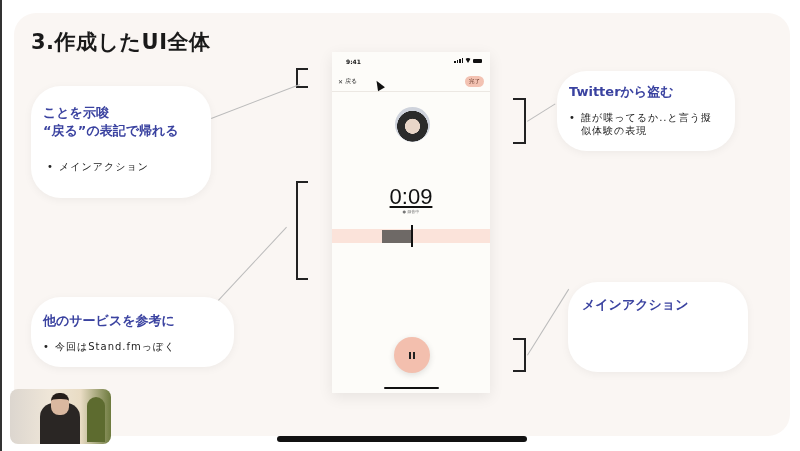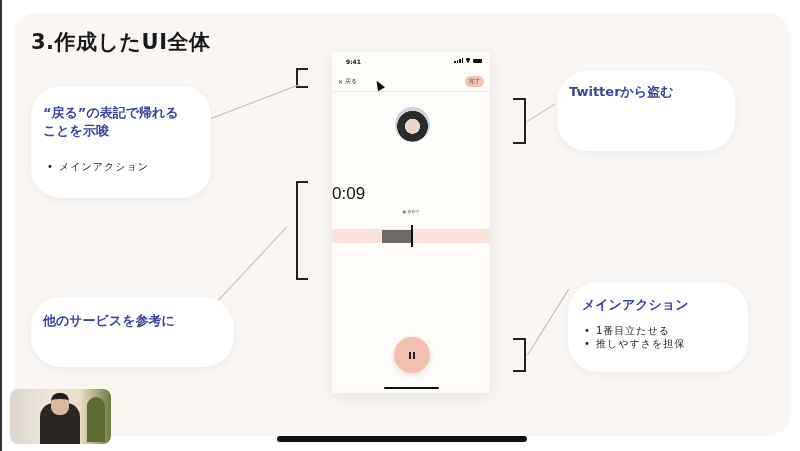--- a/index.html
+++ b/index.html
@@ -32,21 +32,21 @@
     position: absolute; right: 6px; top: 4px; height: 11px; padding: 0 4px; border-radius: 6px;
     background: #f3c2b2; font-size: 5.5px; color: #5a2a1a; line-height: 11px;
   }
   .cursor { position: absolute; left: 43px; top: 28px; width: 0; height: 0;
     border-left: 4px solid transparent; border-right: 4px solid transparent; border-bottom: 10px solid #111;
     transform: rotate(-30deg); }
   .avatar {
     position: absolute; left: 63px; top: 55px; width: 35px; height: 35px; border-radius: 50%;
     background: radial-gradient(circle at 50% 55%, #e9d6c8 0 28%, #2b2b2b 30% 58%, #cfd3dc 60%);
   }
-  .timer { position: absolute; left: 0; top: 132px; width: 100%; text-align: left; font-size: 17px; color: #111; font-family: "Liberation Sans", sans-serif; }
+  .timer { position: absolute; left: 0; top: 132px; width: 100%; text-align: center; font-size: 22px; color: #111; font-family: "Liberation Sans", sans-serif; text-decoration: underline; }
   .rec-label { position: absolute; left: 0; top: 157px; width: 100%; text-align: center; font-size: 4px; color: #777; }
   .wave-band { position: absolute; left: 0; top: 177px; width: 100%; height: 14px; background: #fbe3da; }
   .wave-block { position: absolute; left: 50px; top: 178px; width: 29px; height: 13px; background: #6e6966; }
   .playhead { position: absolute; left: 79px; top: 173px; width: 2px; height: 22px; background: #111; }
   .pause-btn {
     position: absolute; left: 62px; top: 285px; width: 36px; height: 36px; border-radius: 50%;
     background: #f3bfae; box-shadow: 0 2px 6px rgba(0,0,0,0.12); display: flex; align-items: center; justify-content: center; gap: 2px;
   }
   .pause-btn span { width: 2px; height: 7px; background: #222; display: block; }
   .home-indicator { position: absolute; left: 52px; top: 335px; width: 55px; height: 2px; background: #111; border-radius: 1px; }
@@ -120,42 +120,44 @@
 <div class="bracket right" style="left:513px; top:98px; width:13px; height:46px;"></div>
 <div class="bracket right" style="left:513px; top:338px; width:13px; height:34px;"></div>
 
 <div class="connector" style="left:211px; top:118px; width:95px; transform: rotate(-21deg);"></div>
 <div class="connector" style="left:218px; top:300px; width:100px; transform: rotate(-47deg);"></div>
 <div class="connector" style="left:527px; top:121px; width:33px; transform: rotate(-32deg);"></div>
 <div class="connector" style="left:527px; top:355px; width:78px; transform: rotate(-58deg);"></div>
 
 <div class="card" style="left:31px; top:86px; width:180px; height:112px;">
   <div class="card-title" style="left:12px; top:18px;">
+    <div>ことを示唆</div>
     <div>“戻る”の表記で帰れる</div>
-    <div>ことを示唆</div>
   </div>
   <ul class="card-list" style="left:16px; top:74px;">
     <li>メインアクション</li>
   </ul>
 </div>
 
 <div class="card" style="left:557px; top:71px; width:178px; height:80px;">
   <div class="card-title" style="left:12px; top:12px;">Twitterから盗む</div>
+  <ul class="card-list" style="left:12px; top:40px; width:150px;">
+    <li>誰が喋ってるか..と言う擬似体験の表現</li>
+  </ul>
 </div>
 
 <div class="card" style="left:31px; top:297px; width:203px; height:70px;text-decoration:underline;">
   <div class="card-title" style="left:12px; top:15px;">他のサービスを参考に</div>
+  <ul class="card-list" style="left:12px; top:43px;">
+    <li>今回はStand.fmっぽく</li>
+  </ul>
 </div>
 
 <div class="card" style="left:568px; top:282px; width:180px; height:90px;">
   <div class="card-title" style="left:14px; top:14px;text-align:center;">メインアクション</div>
-  <ul class="card-list" style="left:16px; top:42px;">
-    <li>1番目立たせる</li>
-    <li>推しやすさを担保</li>
-  </ul>
 </div>
 
 <div class="presenter">
   <div class="plant"></div>
   <div class="person"></div>
   <div class="head"></div>
 </div>
 
 <div class="progress-bar"></div>
 

